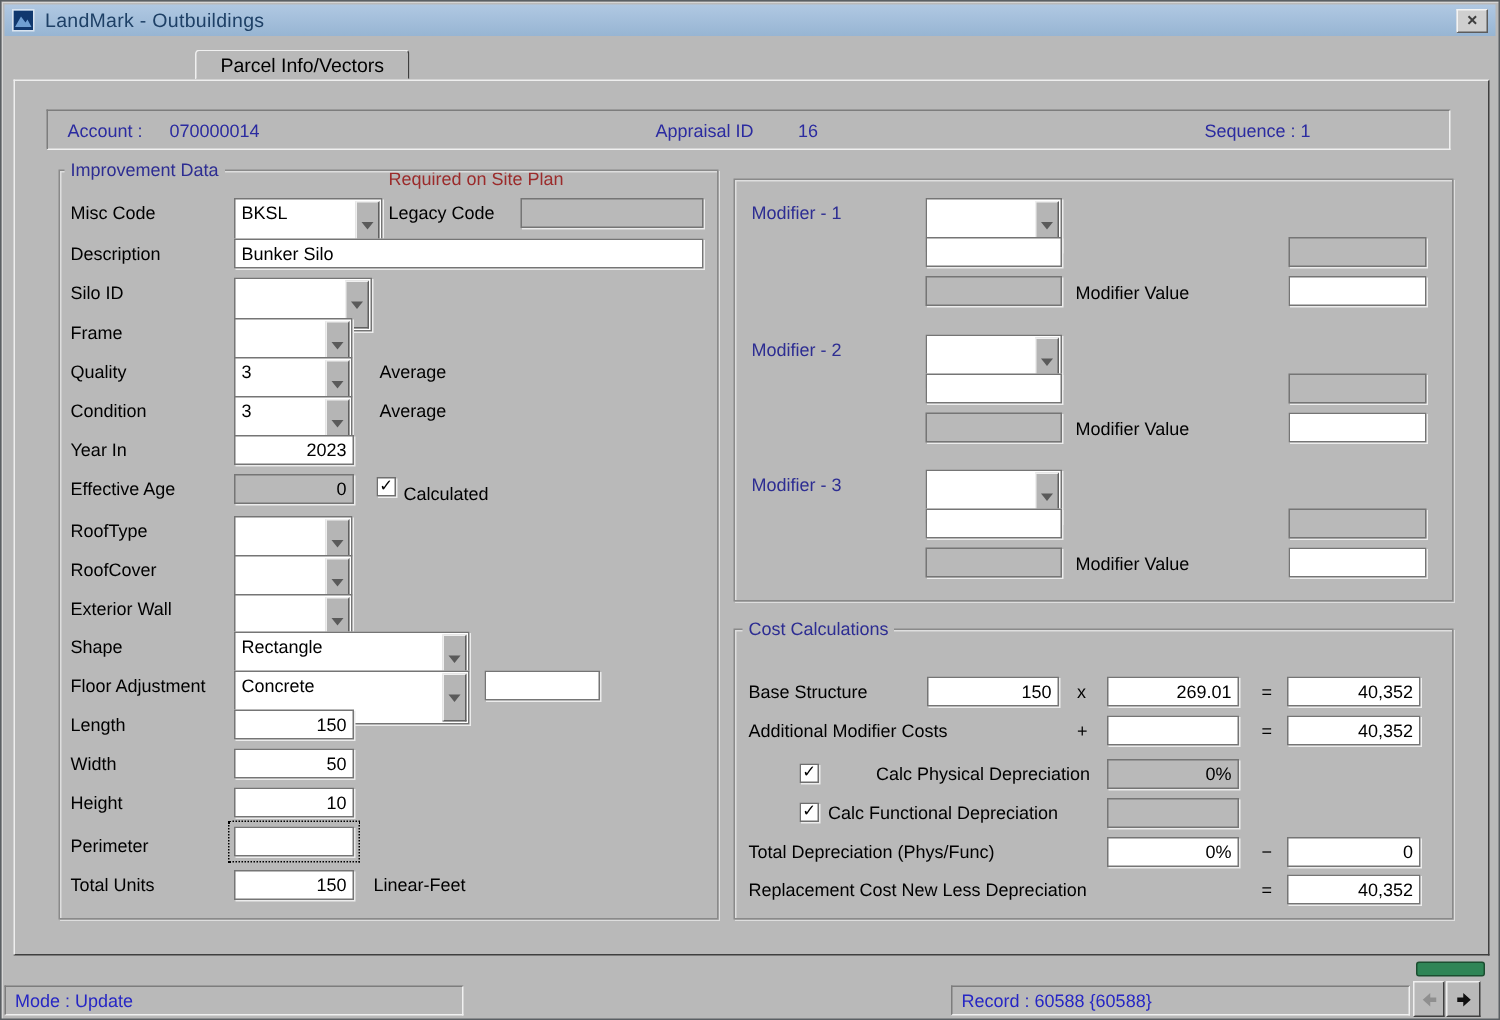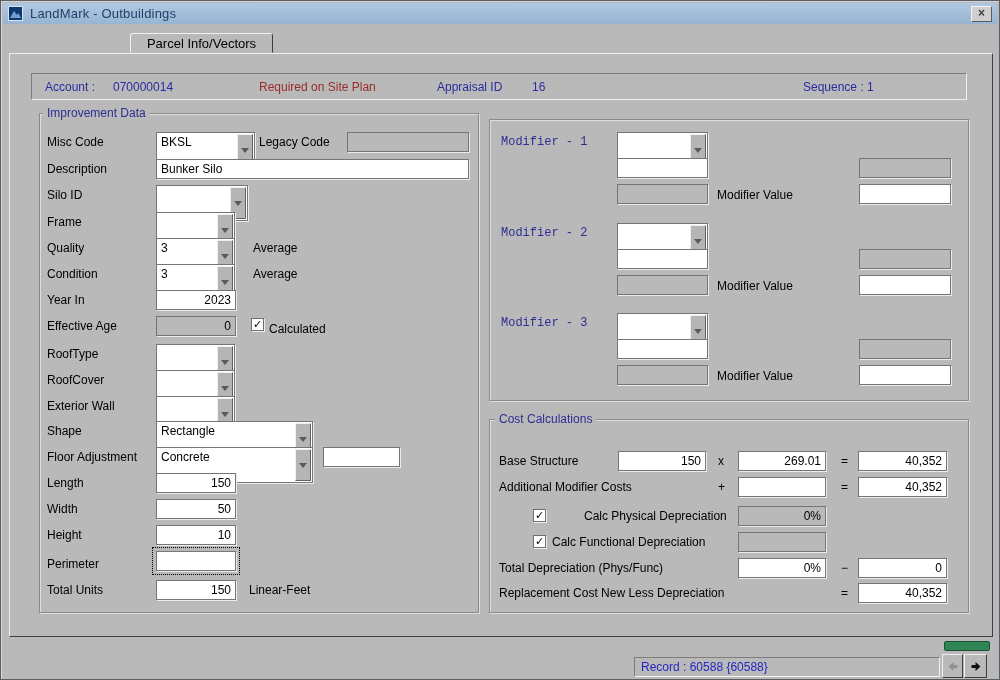--- a/index.html
+++ b/index.html
@@ -6,22 +6,22 @@
   *{box-sizing:border-box;}
   .win{
     position:relative;width:1000px;height:680px;background:#b9b9b9;
     border:1px solid #5a5f63;box-shadow:inset 1px 1px 0 #d6d6d6;
     font-family:"Liberation Sans","DejaVu Sans",sans-serif;font-size:12px;color:#000;
     overflow:hidden;
   }
   .abs{position:absolute;}
   .label{position:absolute;white-space:nowrap;line-height:14px;}
   .blue{color:#2b2ba0;}
-  .red{color:#9b2b2b;}
-  .navy{color:#2d2d92;font-family:Liberation Mono, monospace;}
+  .red{color:#9b2b2b;margin-top:32px;}
+  .navy{color:#2d2d92;}
 
   
   .titlebar{position:absolute;left:2px;top:2px;right:2px;height:21px;
     background:linear-gradient(180deg,#b0c8e2,#97b5d3);
     display:flex;align-items:center;gap:7px;padding:0 5px;}
   .app-icon{width:15px;height:15px;border:1px solid #d9e4f0;display:inline-flex;}
   .title-text{color:#1e4066;font-size:13px;letter-spacing:.2px;}
   .close-btn{position:absolute;right:5px;top:3px;width:21px;height:16px;
     background:#cfcfcf;border:1px solid;border-color:#f4f4f4 #5c5c5c #5c5c5c #f4f4f4;
     color:#3f3f3f;font-weight:bold;font-size:12px;line-height:13px;text-align:center;cursor:default;}
@@ -296,20 +296,21 @@
     <input class="field num" style="left: 737px; top: 557px; width: 88px;" value="0%">
     <span class="label" style="left:840px;top:560px">−</span>
     <input class="field num" style="left: 857px; top: 557px; width: 89px;" value="0">
 
     <span class="label" style="left:498px;top:585px">Replacement Cost New Less Depreciation</span>
     <span class="label" style="left:840px;top:585px">=</span>
     <input class="field num" style="left: 857px; top: 582px; width: 89px;" value="40,352">
 
     <div class="pill" style="left:943px;top:640px;width:46px;height:10px"></div>
 
+    <div class="statuspanel" style="left:2px;top:656px;width:306px">Mode : Update</div>
     <div class="statuspanel" style="left:633px;top:656px;width:306px">Record : 60588 {60588}</div>
 
     <div class="navbtn" style="left:941px;top:653px">
       <svg width="12" height="11" viewBox="0 0 11 11">
           <polygon points="10,4 6,4 6,1 1,5.5 6,10 6,7 10,7" fill="#8f8f8f"></polygon>
         </svg>
     </div>
     <div class="navbtn" style="left:963px;top:653px;width:23px">
       <svg width="12" height="11" viewBox="0 0 11 11">
           <polygon points="1,4 5,4 5,1 10,5.5 5,10 5,7 1,7" fill="#101010"></polygon>

